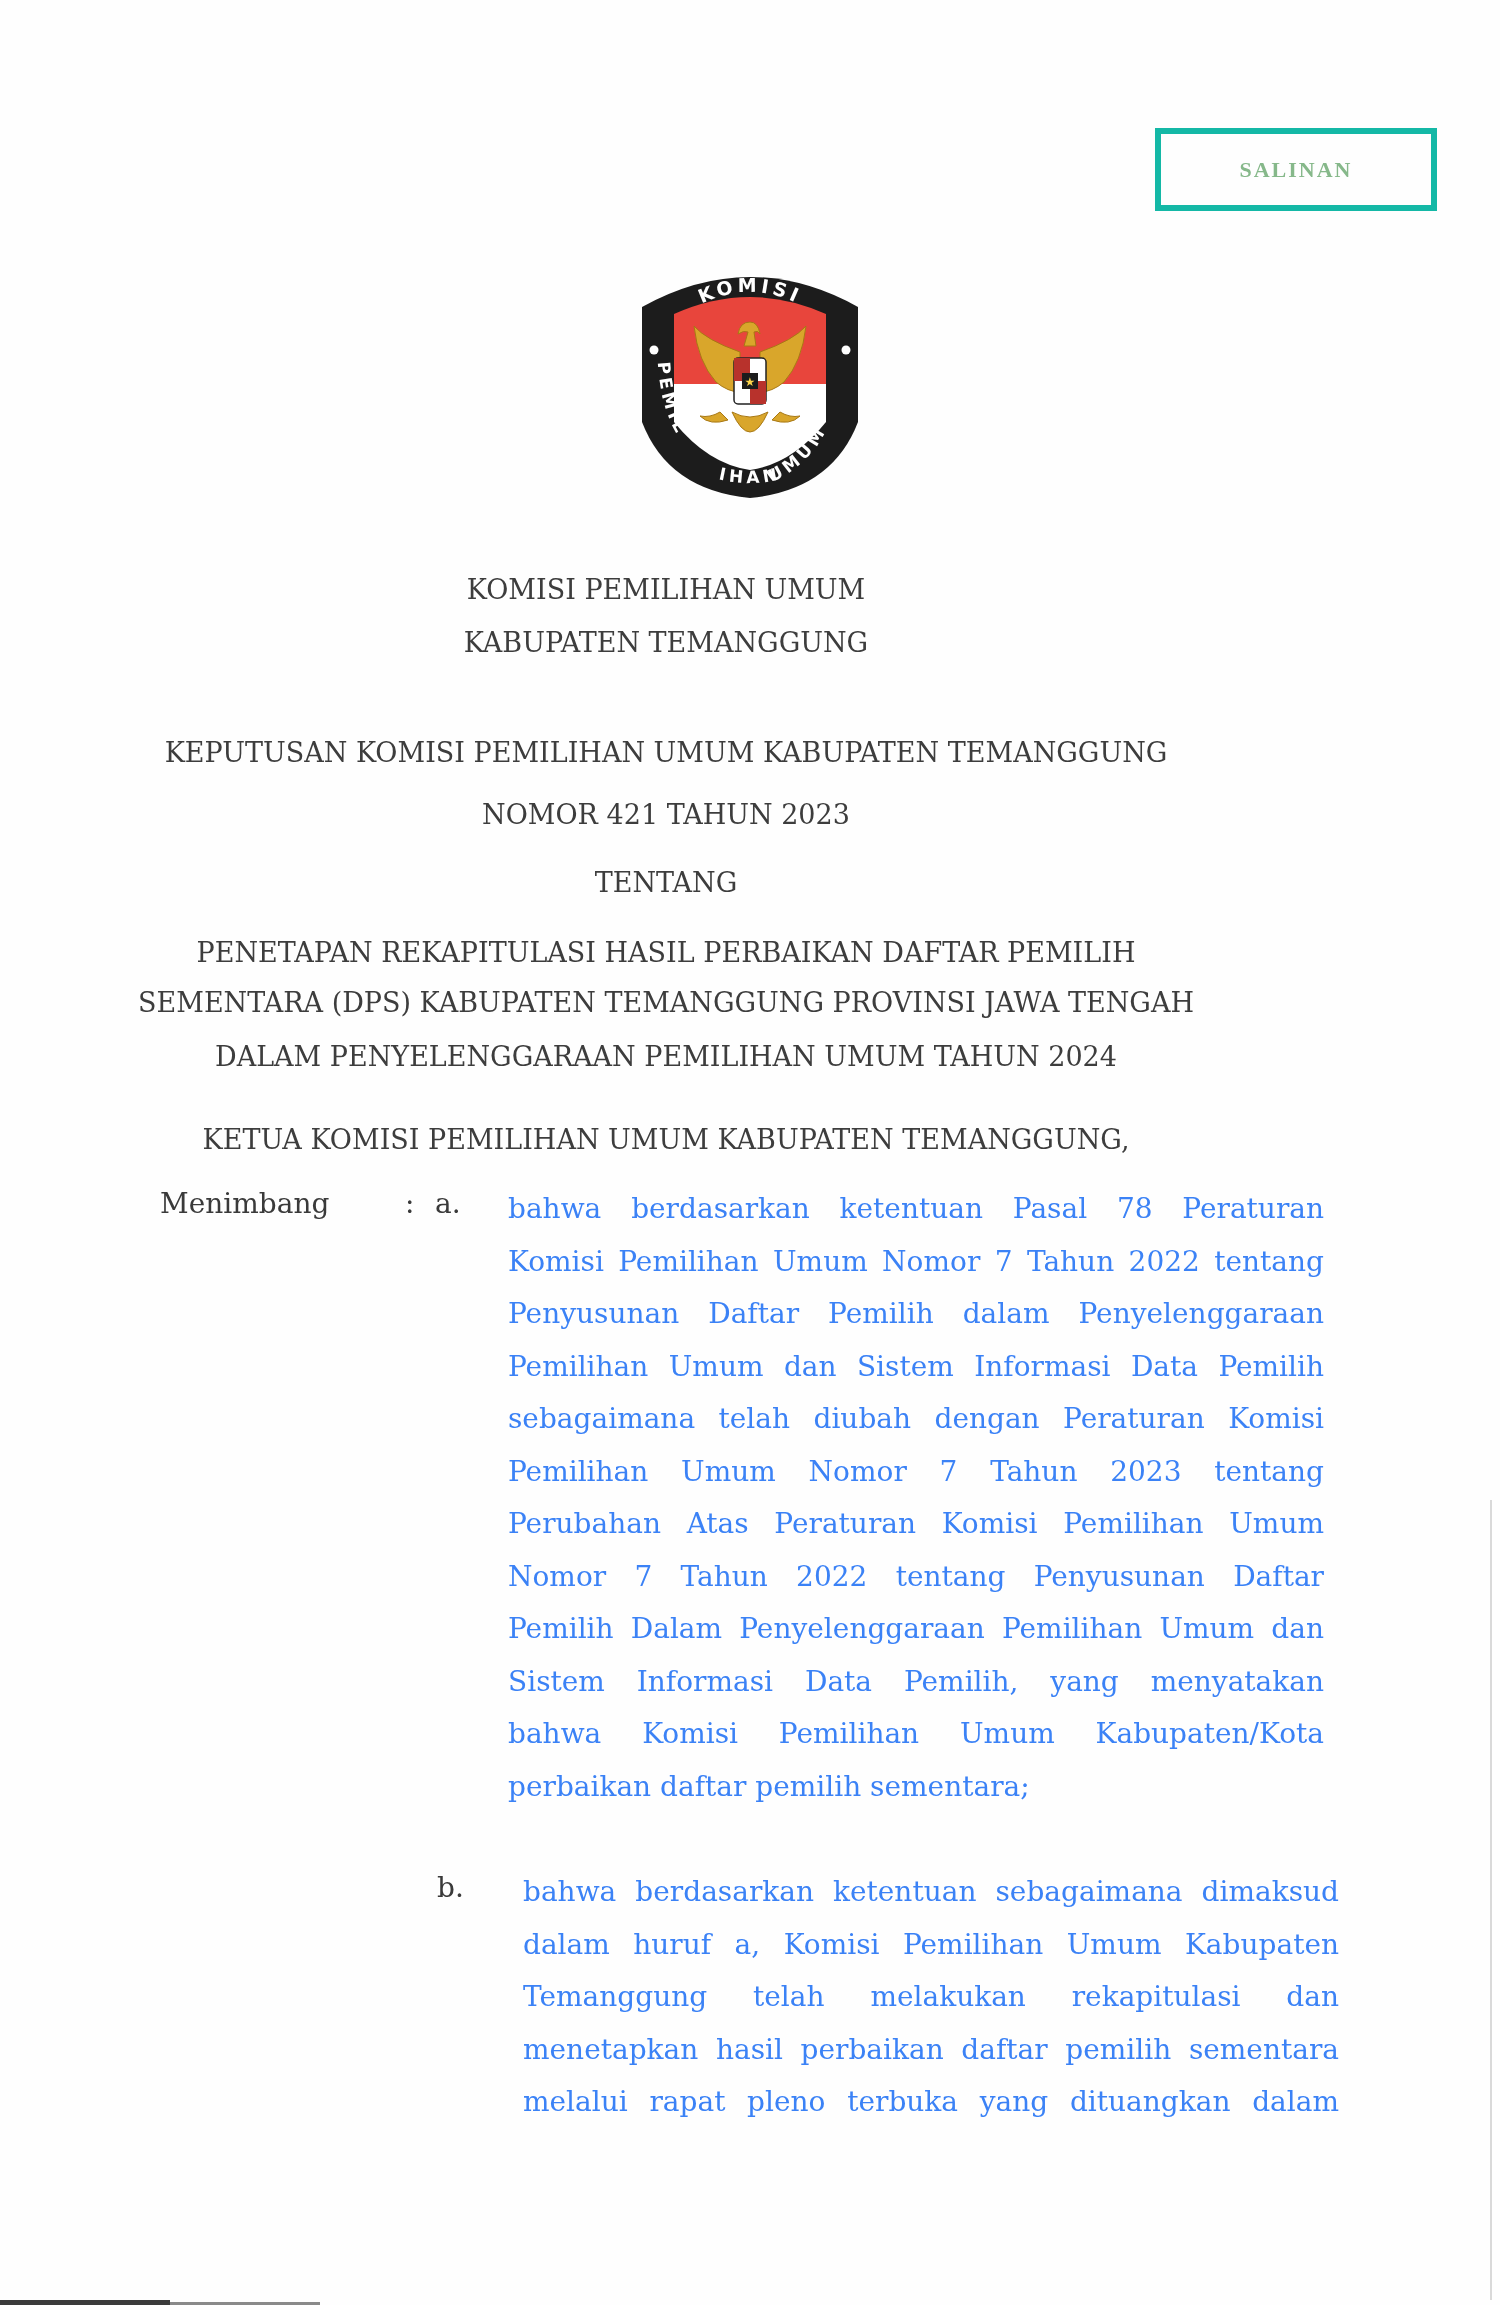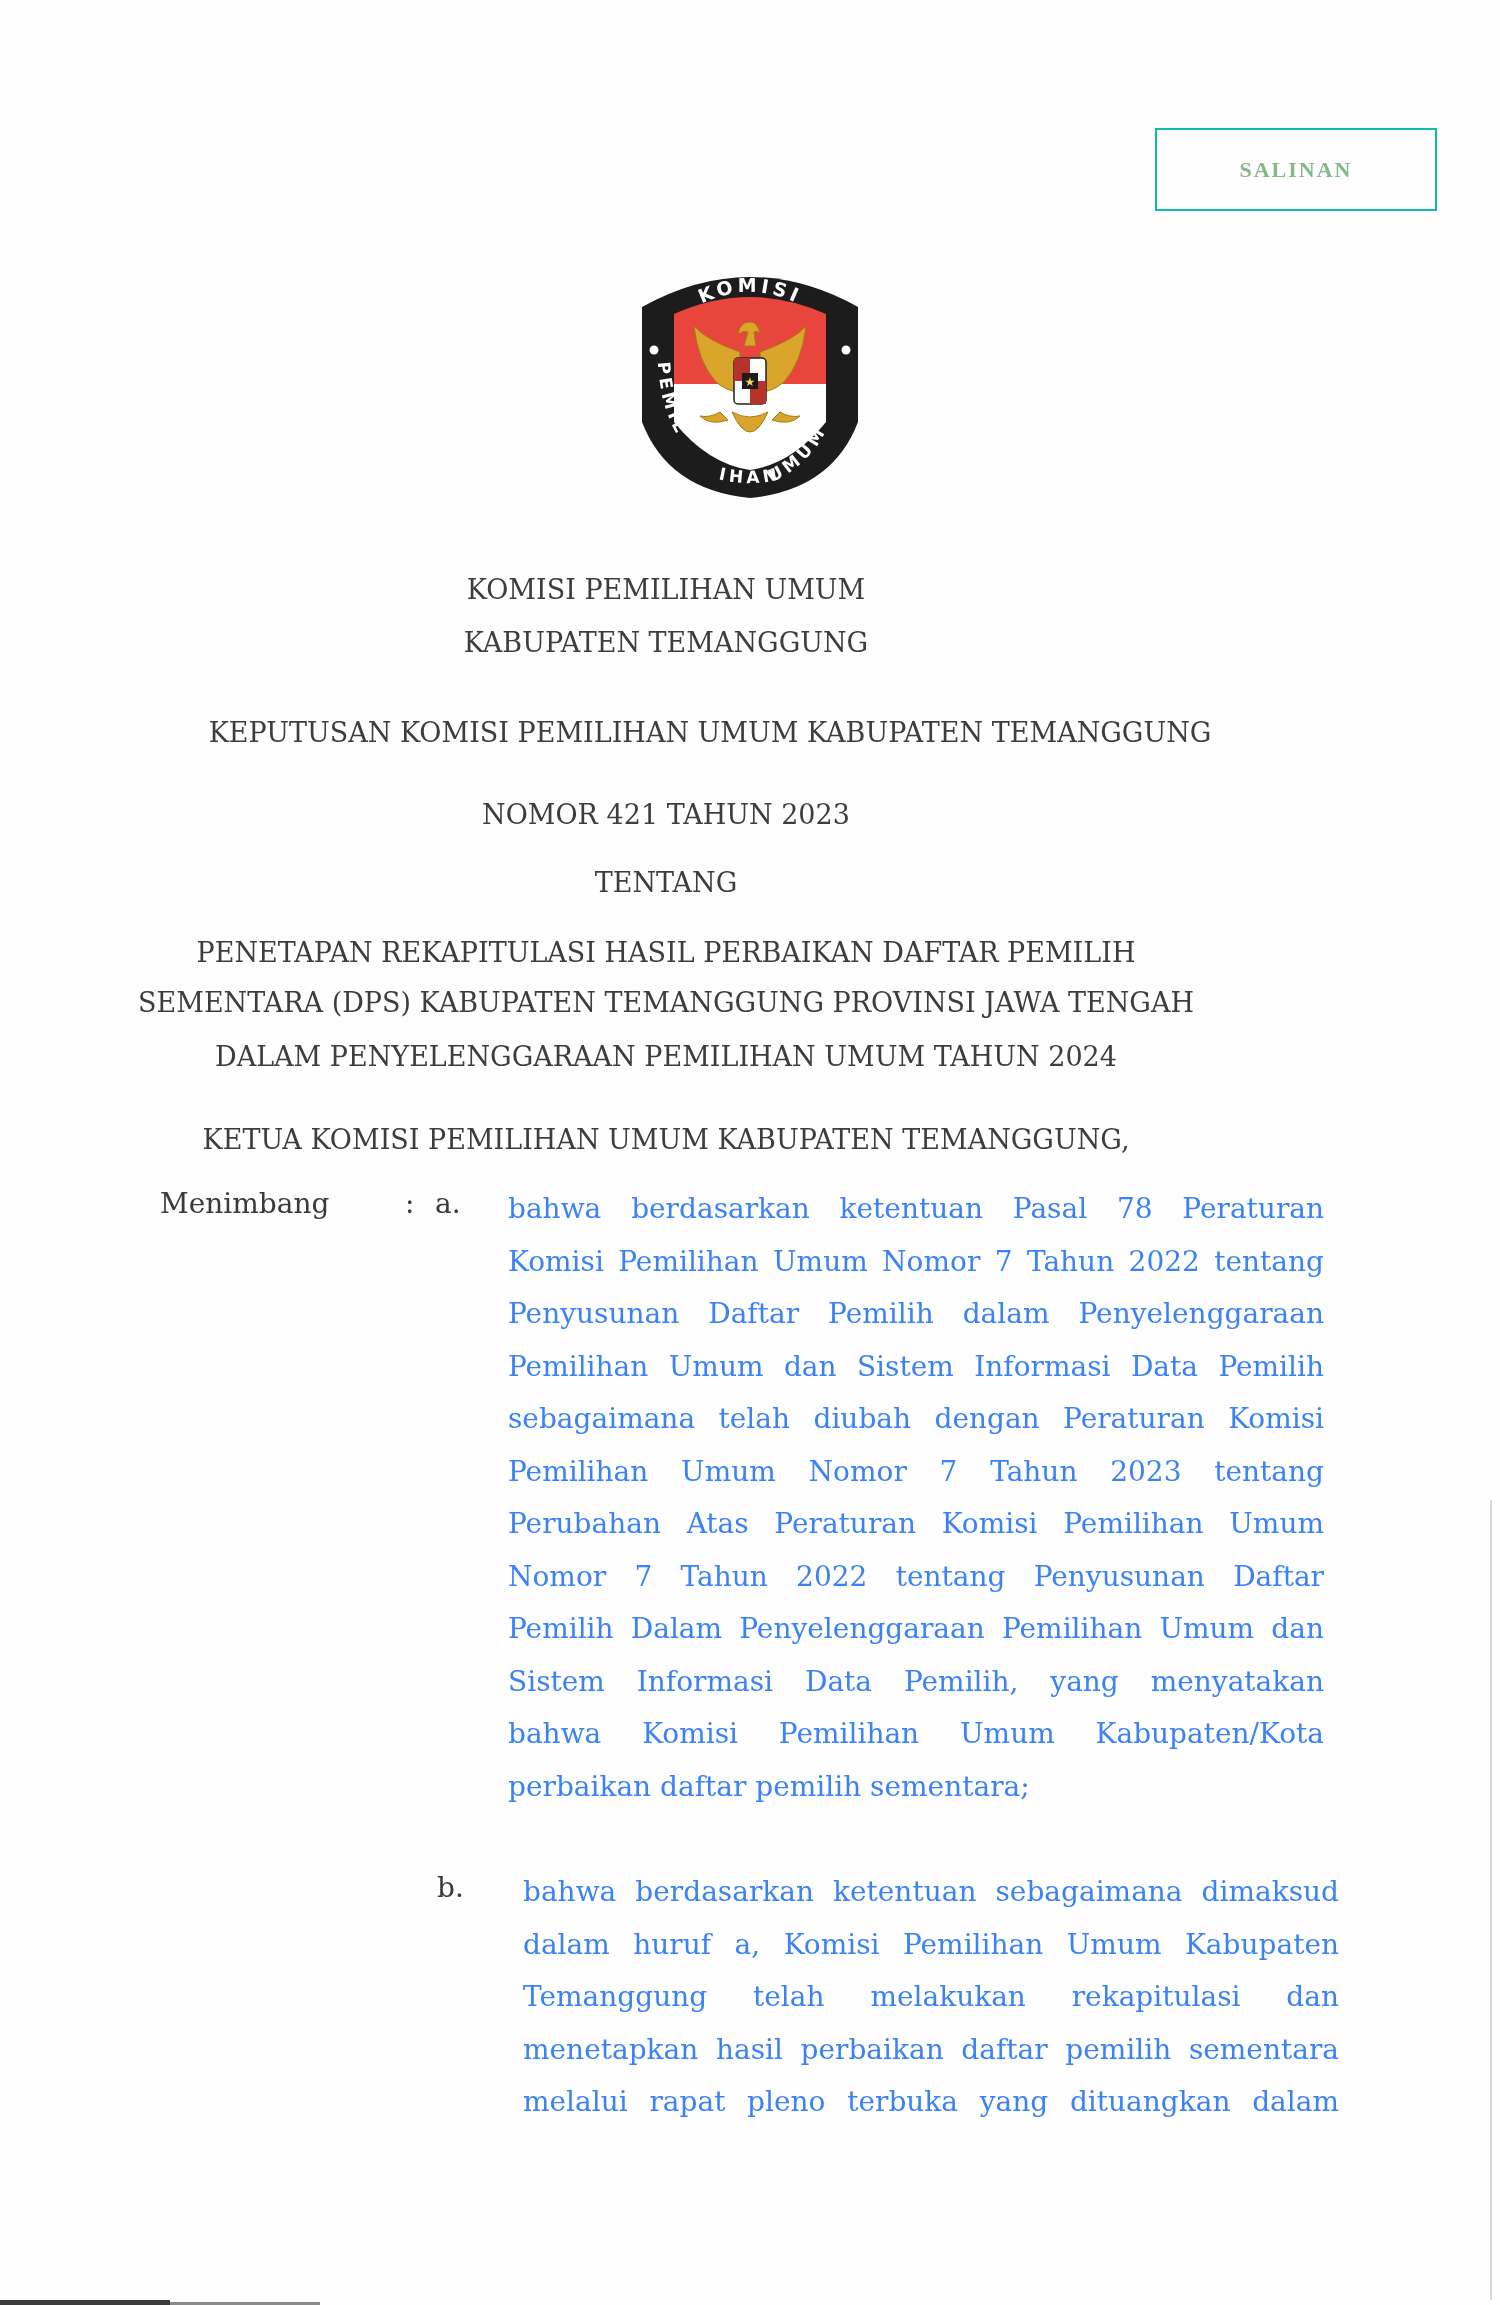--- a/index.html
+++ b/index.html
@@ -4,21 +4,21 @@
 <style>
   html, body { margin: 0; padding: 0; background: #ffffff; }
   body { width: 1500px; height: 2305px; position: relative; overflow: hidden;
          font-family: "DejaVu Serif", "Liberation Serif", serif; color: #3a3a3a; }
   .page { position: absolute; inset: 0; background: #fefefe; }
   .scan-edge-right { position: absolute; right: 8px; top: 1500px; width: 2px; height: 800px; background: #d9d9d9; }
   .scan-edge-bottom { position: absolute; left: 0; bottom: 0; width: 170px; height: 5px; background: #3b3b3b; }
   .scan-edge-bottom2 { position: absolute; left: 170px; bottom: 0; width: 150px; height: 3px; background: #8a8a8a; }
 
   .salinan-box { position: absolute; left: 1155px; top: 128px; width: 282px; height: 83px;
-                 border: 2px solid #14b8a6; box-sizing: border-box;
+                 border: 6px solid #14b8a6; box-sizing: border-box;
                  display: flex; align-items: center; justify-content: center; }
   .salinan-text { font-family: "Liberation Serif", serif; font-size: 22px; letter-spacing: 2px;
                   color: #86b88a; font-weight: bold; }
 
   .logo { position: absolute; left: 632px; top: 252px; width: 236px; height: 250px; }
 
   .center-line { position: absolute; left: 0; width: 1332px; text-align: center;
                  font-size: 27px; line-height: 34px; color: #3d3d3d; white-space: nowrap; }
 
   .label-menimbang { position: absolute; left: 160px; top: 1186px; font-size: 28px; line-height: 36px; }
@@ -88,21 +88,21 @@
         <textPath href="#arcBottom" startOffset="50%" text-anchor="middle">IHAN</textPath>
       </text>
       <text font-family="DejaVu Sans, sans-serif" font-weight="bold" font-size="17" fill="#ffffff" letter-spacing="4">
         <textPath href="#arcRight" startOffset="0%">UMUM</textPath>
       </text>
     </svg>
   </div>
 
   <div class="center-line" style="top:573px;">KOMISI PEMILIHAN UMUM</div>
   <div class="center-line" style="top:626px;">KABUPATEN TEMANGGUNG</div>
-  <div class="center-line" style="top:716px;margin-left:44px;">KEPUTUSAN KOMISI PEMILIHAN UMUM KABUPATEN TEMANGGUNG</div>
+  <div class="center-line" style="top:736px;">KEPUTUSAN KOMISI PEMILIHAN UMUM KABUPATEN TEMANGGUNG</div>
   <div class="center-line" style="top:798px;">NOMOR 421 TAHUN 2023</div>
   <div class="center-line" style="top:866px;">TENTANG</div>
   <div class="center-line" style="top:936px;">PENETAPAN REKAPITULASI HASIL PERBAIKAN DAFTAR PEMILIH</div>
   <div class="center-line" style="top:986px;">SEMENTARA (DPS) KABUPATEN TEMANGGUNG PROVINSI JAWA TENGAH</div>
   <div class="center-line" style="top:1040px;">DALAM PENYELENGGARAAN PEMILIHAN UMUM TAHUN 2024</div>
   <div class="center-line" style="top:1123px;">KETUA KOMISI PEMILIHAN UMUM KABUPATEN TEMANGGUNG,</div>
 
   <div class="label-menimbang">Menimbang</div>
   <div class="colon">:</div>
 

